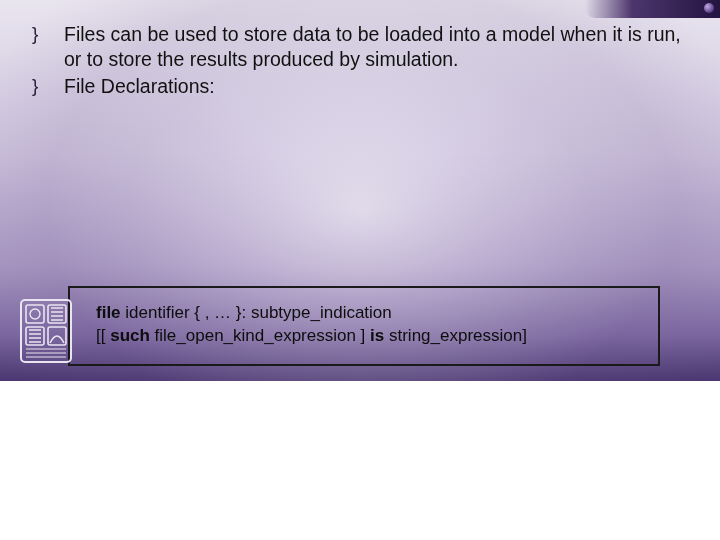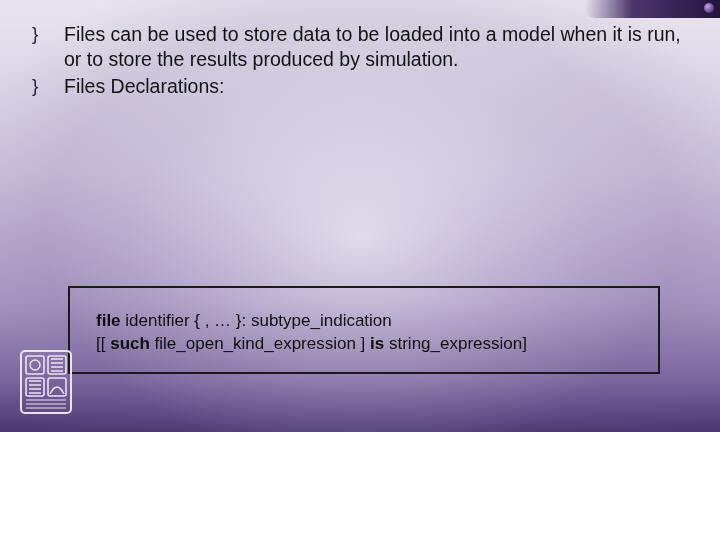--- a/index.html
+++ b/index.html
@@ -1,20 +1,20 @@
 <!DOCTYPE html>
 <html><head>
 <meta charset="utf-8">
 <style>
   * { margin: 0; padding: 0; box-sizing: border-box; }
   html, body { width: 720px; height: 540px; overflow: hidden; font-family: Arial, Helvetica, sans-serif; }
   .slide {
     position: relative;
     width: 720px;
-    height: 432px;
+    height: 381px;
     background:
       radial-gradient(ellipse 420px 300px at 50% 55%, rgba(255,255,255,0.55) 0%, rgba(230,225,240,0.35) 30%, rgba(180,170,200,0.25) 55%, rgba(120,100,150,0.15) 75%, rgba(60,40,90,0.0) 100%),
       linear-gradient(180deg, #e9e5ef 0%, #cdc3dd 40%, #a897c2 70%, #7b669f 88%, #4a3670 100%);
   }
   .top-accent {
     position: absolute;
     top: 0; right: 0;
     width: 135px; height: 18px;
     background: linear-gradient(90deg, rgba(90,60,130,0) 0%, rgba(60,35,95,0.9) 35%, #231440 100%);
     border-bottom-left-radius: 10px;
@@ -47,21 +47,21 @@
     font-size: 19px;
     color: #2b2140;
     font-weight: 400;
   }
   .syntax-box {
     position: absolute;
     top: 286px;
     left: 68px;
     right: 60px;
     border: 2px solid #1a1a1a;
-    padding: 22px 18px 16px 26px;
+    padding: 14px 18px 16px 26px;
     background: rgba(255,255,255,0);
   }
   .syntax-box .line {
     font-size: 17px;
     line-height: 1.35;
     color: #0d0d0d;
   }
   .syntax-box .kw { font-weight: 700; }
   .footer-title {
     position: absolute;
@@ -81,21 +81,21 @@
 </style>
 </head>
 <body>
 
 <div class="slide">
   <div class="top-accent"></div>
 
   <div class="content">
     <ul class="bullet-list">
       <li><span>Files can be used to store data to be loaded into a model when it is run, or to store the results produced by simulation.</span></li>
-      <li><span>Files Declarations:</span></li>
+      <li><span>File Declarations:</span></li>
     </ul>
   </div>
 
   <div class="syntax-box">
     <div class="line">
       <span class="kw">file</span><span> identifier { , … }: subtype_indication</span>
     </div>
     <div class="line">
       <span>[[ </span><span class="kw">such</span><span> file_open_kind_expression ] </span><span class="kw">is</span><span> string_expression]</span>
     </div>

